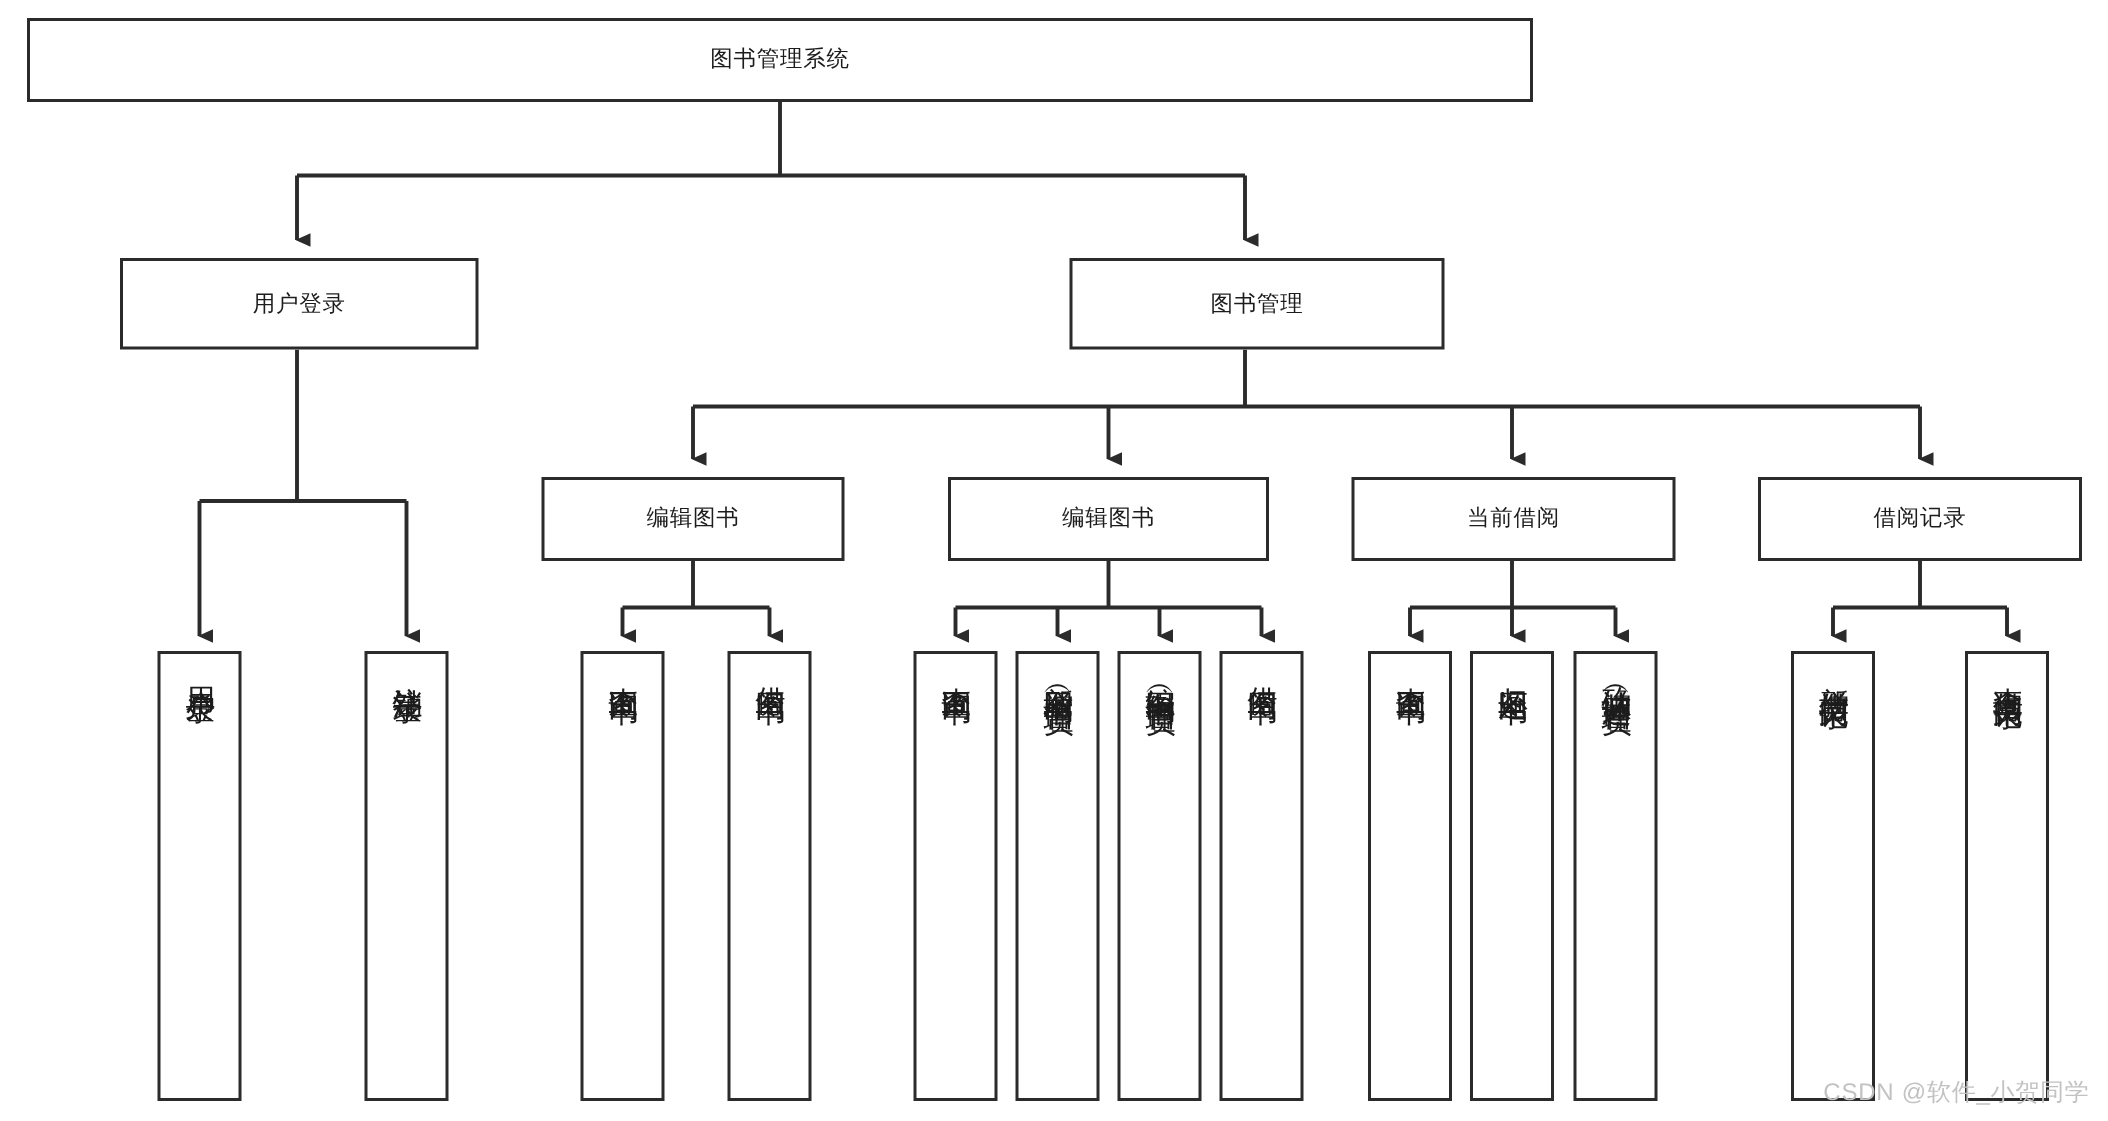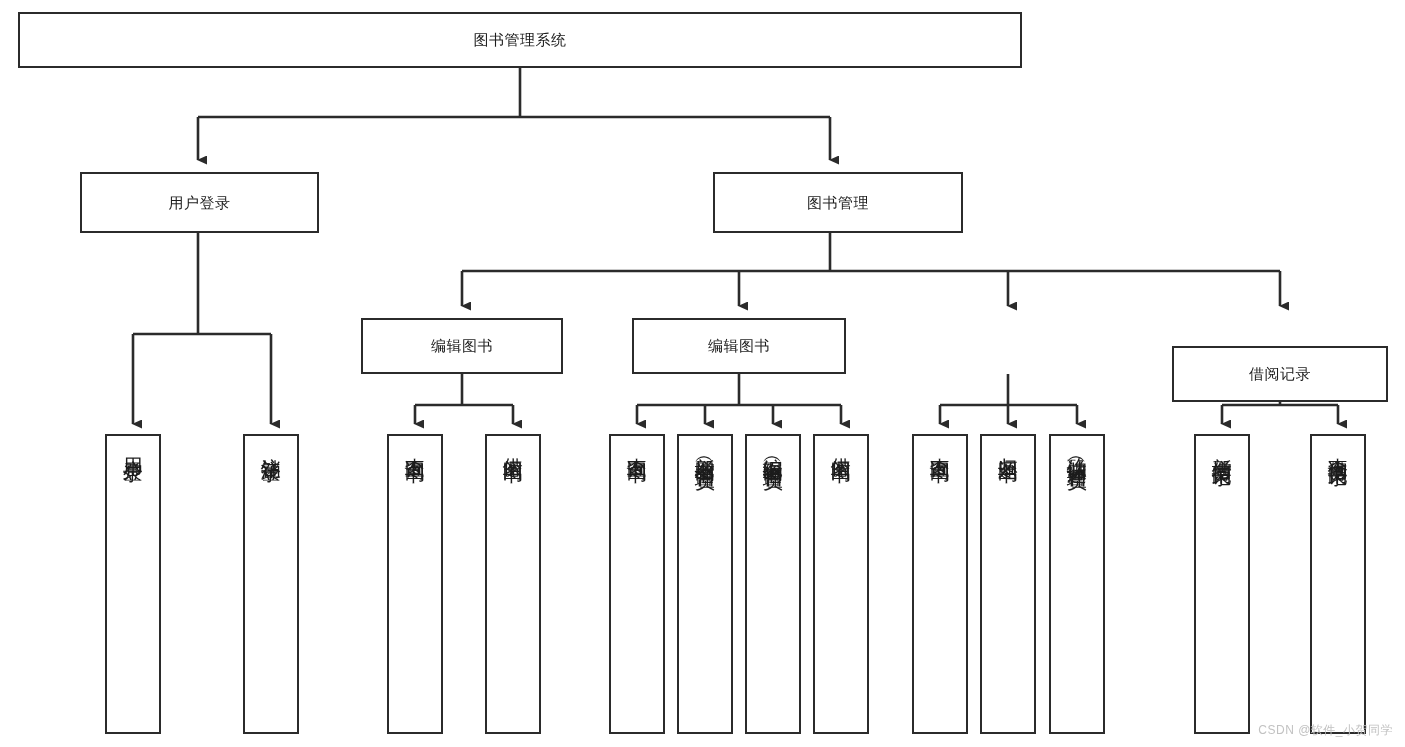--- a/index.html
+++ b/index.html
@@ -52,21 +52,21 @@
     font-size: 20px;
     line-height: 1.32;
     letter-spacing: 2px;
     white-space: normal;
     max-height: 100%;
   }
   #watermark {
     position: absolute;
     right: 12px;
     bottom: 8px;
-    font-size: 12px;
+    font-size: 16px;
     color: #c2c2c2;
     letter-spacing: 0.5px;
     z-index: 9;
     pointer-events: none;
     white-space: nowrap;
   }
 </style>
 </head>
 <body>
 
@@ -133,21 +133,24 @@
   <div class="node-box" style="left:713px; top:172px; width:250px; height:61px;">
     <span class="node-label">图书管理</span>
   </div>
 
   <div class="node-box" style="left:361px; top:318px; width:202px; height:56px;">
     <span class="node-label">编辑图书</span>
   </div>
   <div class="node-box" style="left:632px; top:318px; width:214px; height:56px;">
     <span class="node-label">编辑图书</span>
   </div>
-  <div class="node-box" style="left:1172px; top:318px; width:216px; height:56px;margin-top:28px;">
+  <div class="node-box" style="left:901px; top:318px; width:216px; height:56px;">
+    <span class="node-label">当前借阅</span>
+  </div>
+  <div class="node-box" style="left:1172px; top:318px; width:216px; height:56px;">
     <span class="node-label">借阅记录</span>
   </div>
 
   <div class="node-box leaf" style="left:105px; top:434px; width:56px; height:300px;">
     <span class="node-label">用户登录</span>
   </div>
   <div class="node-box leaf" style="left:243px; top:434px; width:56px; height:300px;">
     <span class="node-label">注销登录</span>
   </div>
 

